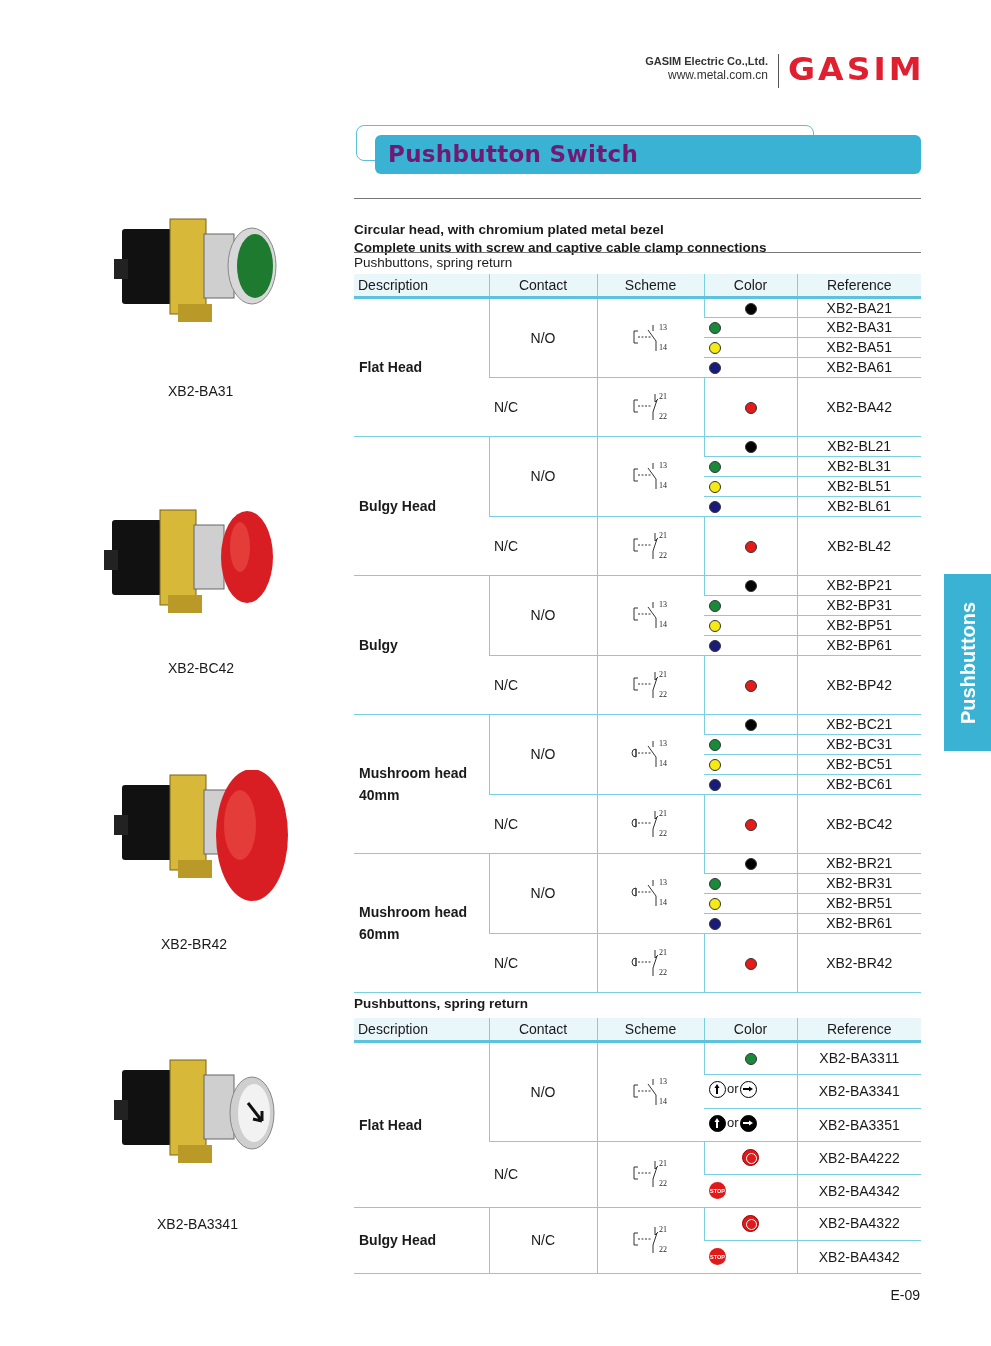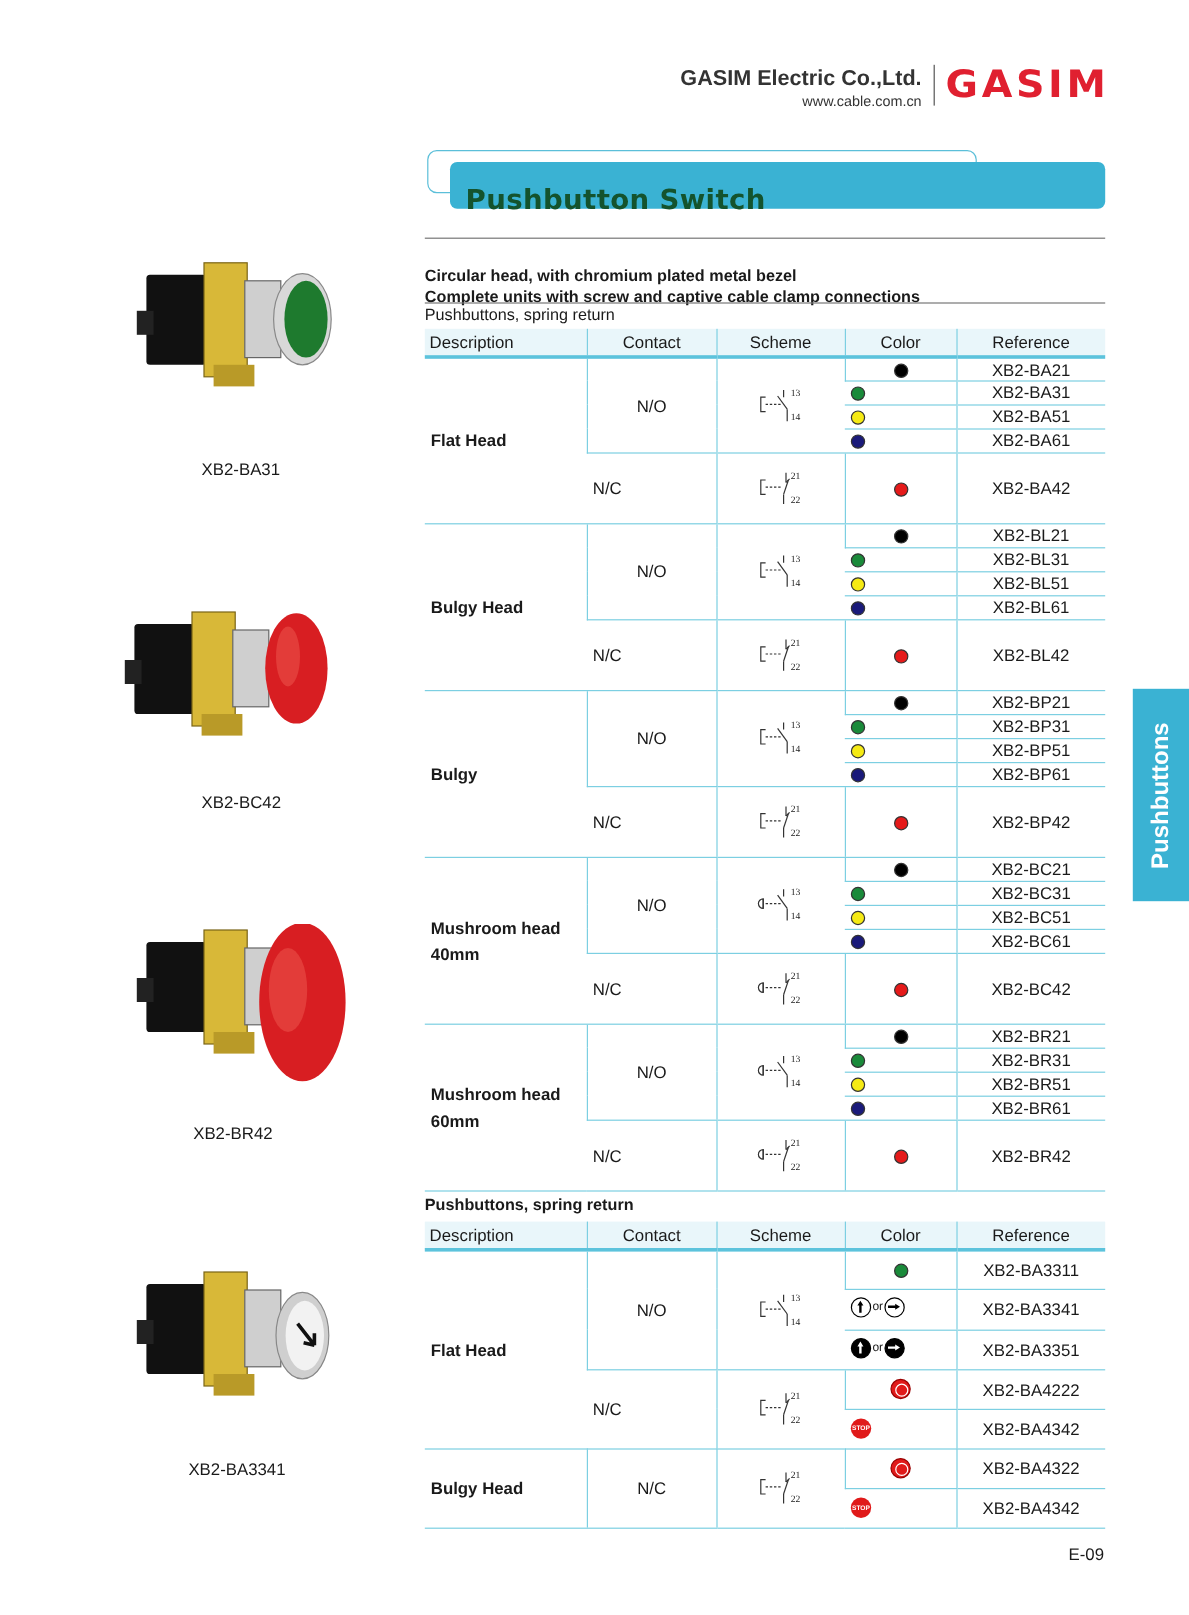--- a/index.html
+++ b/index.html
@@ -4,33 +4,33 @@
 <style>
   * { box-sizing: border-box; margin: 0; padding: 0; }
   body {
     width: 991px; height: 1346px; background: #ffffff; position: relative;
     font-family: "Liberation Sans", sans-serif; color: #1a1a1a; overflow: hidden;
   }
   .abs { position: absolute; }
 
   
   .company { right: 223px; top: 55px; text-align: right; }
-  .company .name { font-size: 18px; font-weight: bold; color: #333; }
+  .company .name { font-size: 11px; font-weight: bold; color: #333; }
   .company .url { font-size: 12px; color: #333; margin-top: 1px; }
   .hdr-divider { left: 778px; top: 54px; width: 1px; height: 34px; background: #555; }
   .logo { left: 788px; top: 52px; font-family: "DejaVu Sans", sans-serif; font-weight: bold;
           font-size: 33px; color: #e02030; letter-spacing: 3px; transform: scaleY(0.95); line-height: 36px; }
 
   
   .banner-outline { left: 356px; top: 125px; width: 458px; height: 36px; border: 1.5px solid #5bbfd9;
                     border-radius: 8px; background: #fff; }
   .banner { left: 375px; top: 135px; width: 546px; height: 39px; background: #3ab2d3;
             border-radius: 6px; }
-  .banner span { position: absolute; left: 13px; top: 6px; color: #14532d; font-weight: bold;
-                 font-size: 23px; font-family: "DejaVu Sans", sans-serif; letter-spacing: 0.3px; margin-top: 13px; }
+  .banner span { position: absolute; left: 13px; top: 6px; color: #701a75; font-weight: bold;
+                 font-size: 23px; font-family: "DejaVu Sans", sans-serif; letter-spacing: 0.3px; }
 
   
   .sidetab { left: 944px; top: 574px; width: 47px; height: 177px; background: #3ab2d3; }
   .sidetab span { position: absolute; left: 50%; top: 50%; transform: translate(-50%,-50%) rotate(-90deg);
                   color: #fff; font-weight: bold; font-size: 20px; white-space: nowrap; }
 
   
   .rule { left: 354px; width: 567px; height: 1px; background: #777; }
   .intro { left: 354px; font-size: 13.5px; font-weight: bold; }
   .subhead { left: 354px; font-size: 13.5px; }
@@ -44,21 +44,21 @@
   td { border-left: 1px solid #7ccfe2; text-align: center; vertical-align: middle; padding: 0; }
   td:first-child { border-left: none; text-align: left; padding-left: 5px; }
   td.cell-b { border-bottom: 1px solid #7ccfe2; }
   td.ref { height: 19.8px; }
   .desc { line-height: 22px; font-weight: bold; }
 
   .dot { display: inline-block; width: 12px; height: 12px; border-radius: 50%; border: 1px solid #333;
          vertical-align: middle; }
   .scheme { width: 50px; height: 38px; display: inline-block; vertical-align: middle; }
 
-  .sym-row { display: inline-flex; align-items: center; gap: 1px; font-size: 10px; }
+  .sym-row { display: inline-flex; gap: 1px; font-size: 13px; }
   .circ { display: inline-block; width: 17px; height: 17px; border-radius: 50%; border: 1.5px solid #000;
           position: relative; vertical-align: middle; }
   .circ.filled { background: #000; }
   .red-ring { display: inline-block; width: 17px; height: 17px; border-radius: 50%; background: #e01a1a;
               position: relative; vertical-align: middle; border: 1px solid #900; }
   .red-ring::after { content: ""; position: absolute; left: 3px; top: 3px; width: 9px; height: 9px;
                      border: 1.5px solid #fff; border-radius: 50%; }
   .stop { display: inline-flex; width: 17px; height: 17px; border-radius: 50%; background: #e01a1a;
           color: #fff; font-size: 5.5px; align-items: center; justify-content: center; font-weight: bold;
           vertical-align: middle; }
@@ -66,21 +66,21 @@
   
   .prod { position: absolute; }
   .caption { position: absolute; font-size: 14px; }
   .pagenum { right: 71px; top: 1287px; font-size: 14px; }
 </style>
 </head>
 <body>
 
 <div class="abs company">
   <div class="name">GASIM Electric Co.,Ltd.</div>
-  <div class="url">www.cable.com.cn</div>
+  <div class="url">www.metal.com.cn</div>
 </div>
 <div class="abs hdr-divider"></div>
 <div class="abs logo">GASIM</div>
 
 <div class="abs banner-outline"></div>
 <div class="abs banner">
   <span>Pushbutton Switch</span>
 </div>
 
 <div class="abs sidetab">

